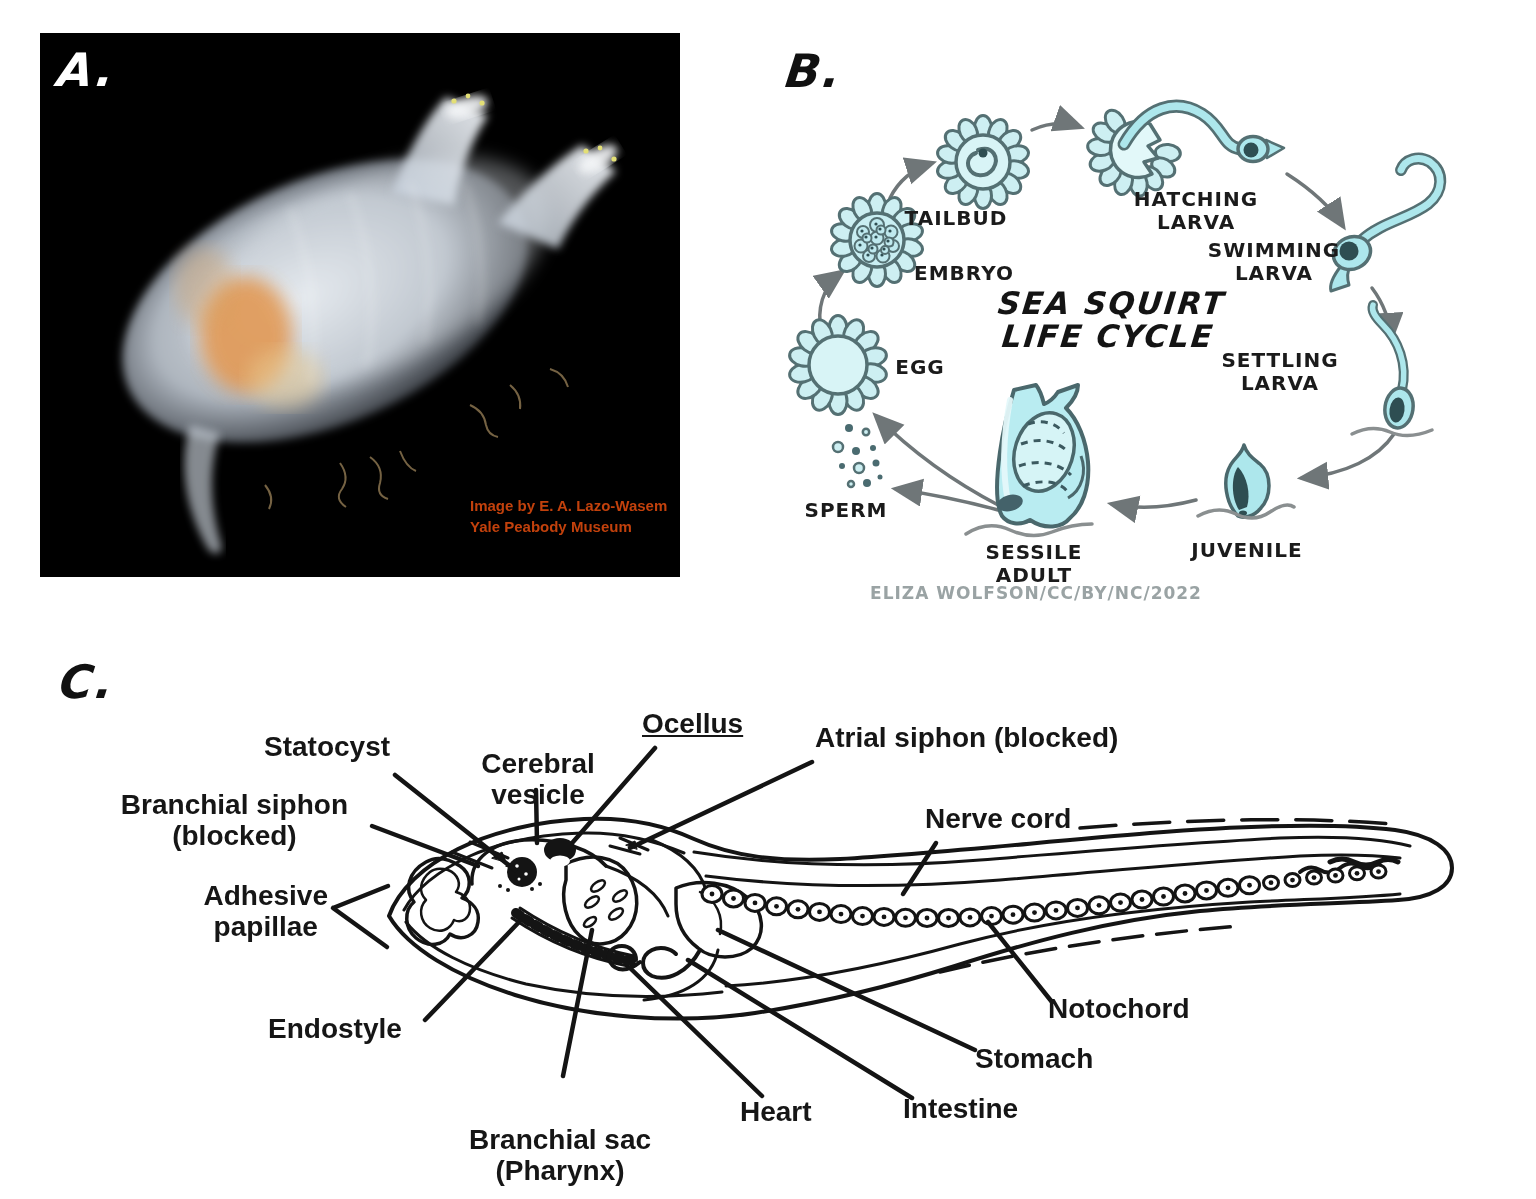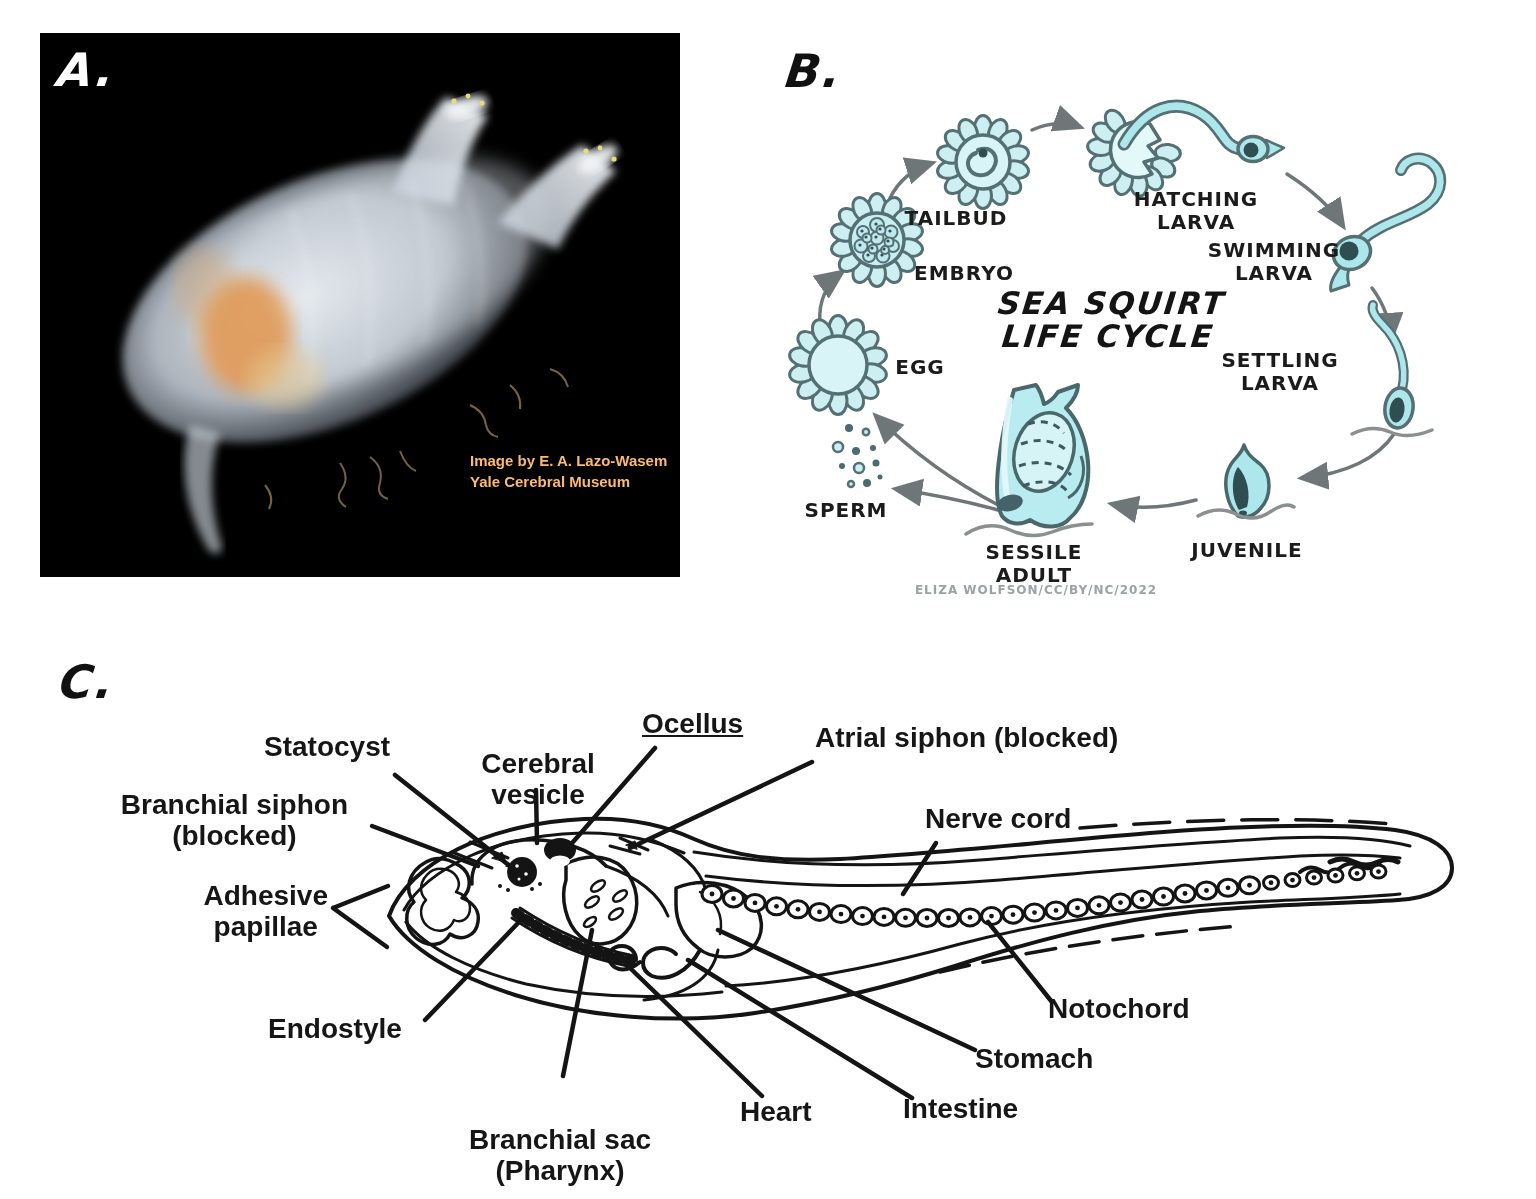--- a/index.html
+++ b/index.html
@@ -4,29 +4,29 @@
 <style>
   html,body{margin:0;padding:0;background:#ffffff;}
   #page{position:relative;width:1536px;height:1199px;background:#ffffff;overflow:hidden;
         font-family:"DejaVu Sans",sans-serif;}
   
   .panel-letter{position:absolute;font-weight:bold;font-style:italic;font-size:46px;
         color:#111;transform:skewX(-7deg);letter-spacing:2px;}
   
   #photo{position:absolute;left:40px;top:33px;width:640px;height:544px;background:#000;}
   #photo .panel-letter{left:18px;top:10px;color:#fff;}
-  .a-credit{position:absolute;left:430px;top:417px;color:#fdba74;font-weight:bold;font-size:15px;
+  .a-credit{position:absolute;left:430px;top:462px;color:#c2410c;font-weight:bold;font-size:15px;
         line-height:21px;font-family:"Liberation Sans",sans-serif;}
   
   .b-stage{position:absolute;font-weight:bold;font-size:20px;letter-spacing:1px;color:#1b1b1b;
         text-align:center;line-height:23px;transform:translateX(-50%);white-space:nowrap;}
   .b-title{position:absolute;font-weight:bold;font-style:italic;font-size:31px;letter-spacing:2px;
         color:#141414;line-height:33px;text-align:center;transform:translateX(-50%) skewX(-6deg);
         white-space:nowrap;}
-  .b-credit{position:absolute;font-size:12px;font-weight:bold;color:#9aa3a4;letter-spacing:1px;
+  .b-credit{position:absolute;font-size:17px;font-weight:bold;color:#9aa3a4;letter-spacing:1px;
         transform:translateX(-50%);white-space:nowrap;}
   
   .c-label{position:absolute;font-family:"Liberation Sans",sans-serif;font-weight:bold;
         font-size:28px;line-height:31px;color:#161616;white-space:nowrap;}
   .c-center{text-align:center;transform:translateX(-50%);}
   .c-right{text-align:center;}
   svg{position:absolute;}
 </style>
 </head>
 <body>
@@ -91,21 +91,21 @@
         <path d="M 430 372 q 14 6 16 20 q 2 10 12 12"></path>
         <path d="M 470 352 q 12 10 10 24"></path>
         <path d="M 510 336 q 14 4 18 18"></path>
         <path d="M 225 452 q 10 12 4 24"></path>
       </g>
     </g>
   </svg>
   <div class="panel-letter">A.</div>
   <div class="a-credit">
     <div>Image by E. A. Lazo-Wasem</div>
-    <div>Yale Cerebral Museum</div>
+    <div>Yale Peabody Museum</div>
   </div>
 </div>
 
 <svg id="cycle" style="left:780px;top:40px;" width="720" height="580" viewBox="780 40 720 580">
   <defs>
     <marker id="arw" markerWidth="11" markerHeight="9" refX="7.5" refY="4" orient="auto">
       <path d="M0 0 L9 4 L0 8 Z" fill="#6f7678"></path>
     </marker>
   </defs>
 

